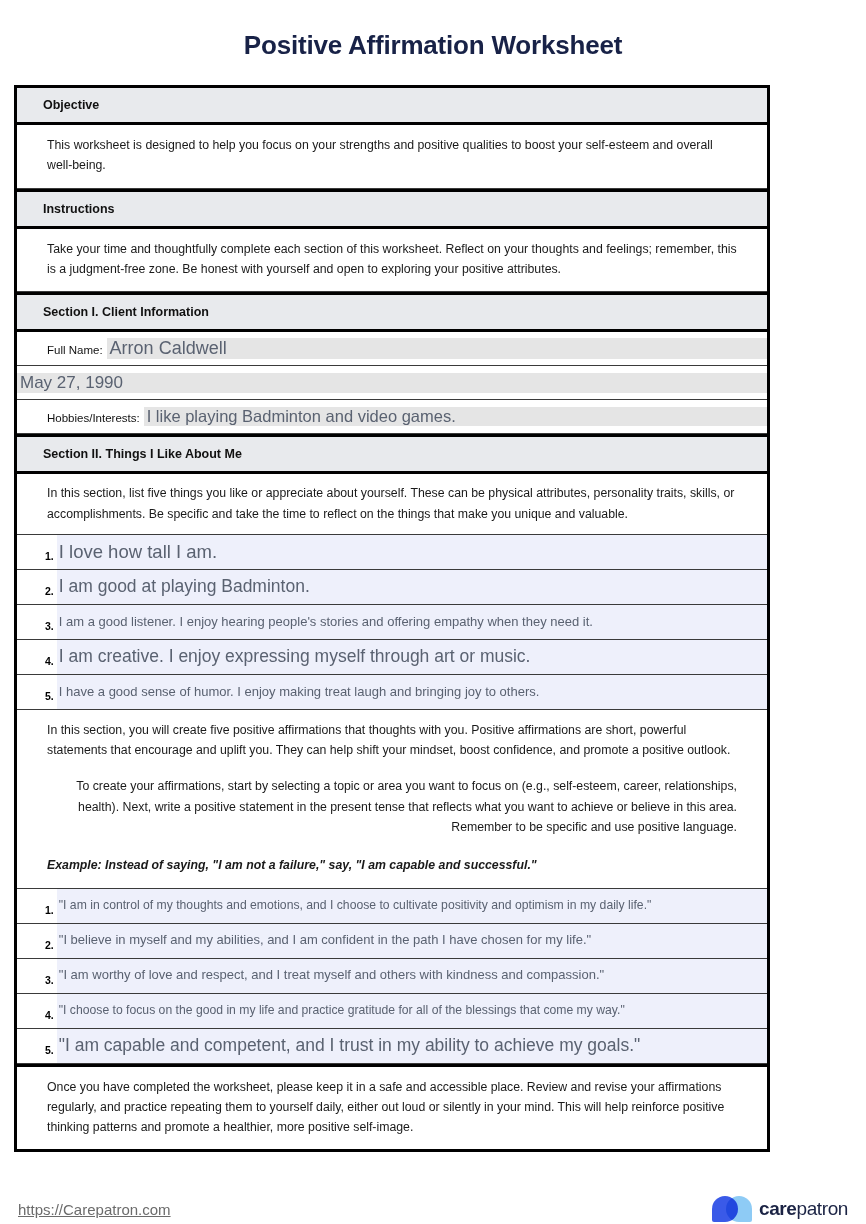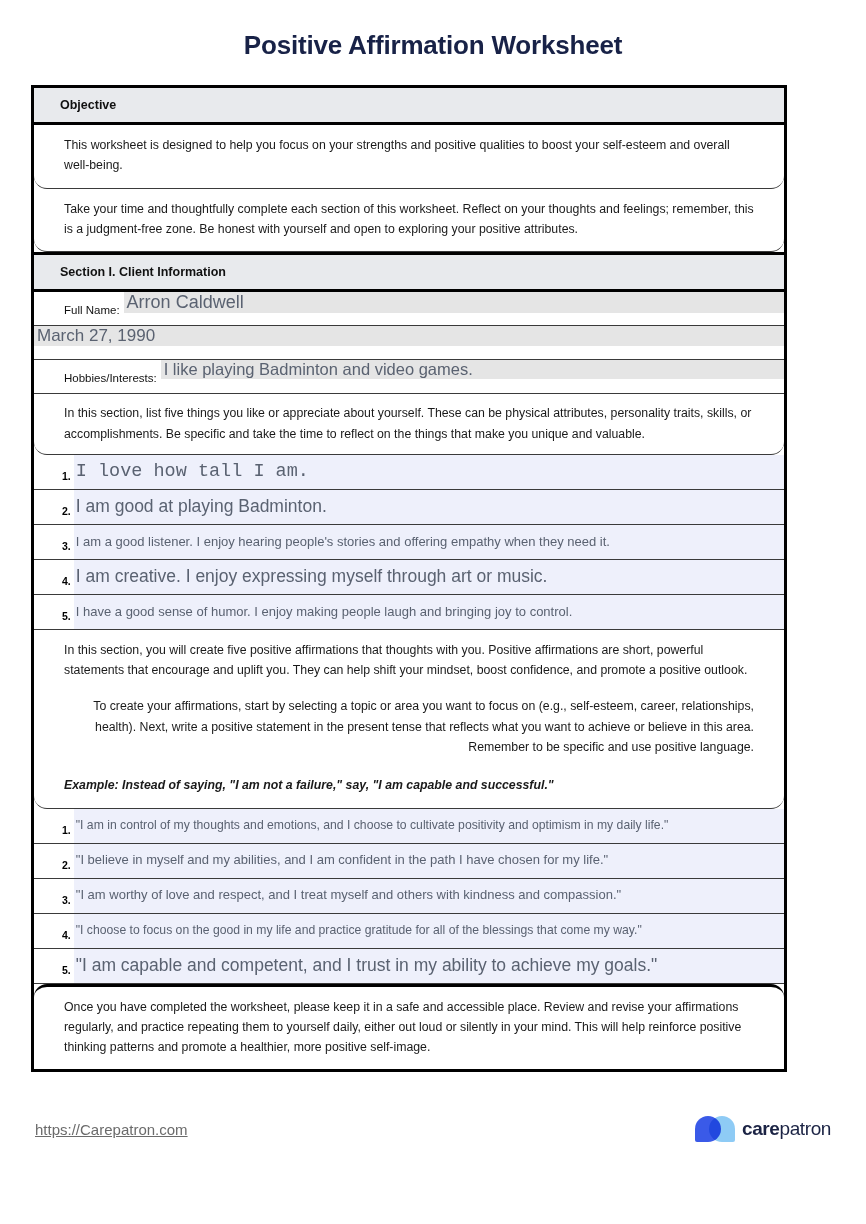--- a/index.html
+++ b/index.html
@@ -11,21 +11,21 @@
     width: 866px;
     height: 1224px;
     font-family: "Liberation Sans", sans-serif;
     color: #000000;
     overflow: hidden;
   }
   .page {
     width: 866px;
     height: 1224px;
     box-sizing: border-box;
-    padding: 0 31px;
+    padding: 0 14px;
     position: relative;
   }
   .doc-title {
     text-align: center;
     font-size: 26px;
     font-weight: bold;
     color: #182247;
     letter-spacing: -0.2px;
     padding-top: 30px;
     padding-bottom: 24px;
@@ -33,21 +33,20 @@
   }
   .sheet {
     border: 3px solid #000000;
     border-collapse: collapse;
     width: 756px;
     box-sizing: border-box;
   }
   .row {
     border-bottom: 1px solid #3a3a3a;
     box-sizing: border-box;
-    border-radius: 13px;
   }
   .row:last-child { border-bottom: none; }
 
   .section-head {
     background: #e8eaed;
     border-bottom: 3px solid #000000;
     border-top: 3px solid #000000;
     font-size: 12.5px;
     font-weight: bold;
     color: #111111;
@@ -70,21 +69,21 @@
   .para p.gap { margin-top: 16px; text-align: right; }
   .para .example {
     font-weight: bold;
     font-style: italic;
     margin-top: 18px;
   }
 
   
   .field-row {
     display: flex;
-    align-items: flex-start;
+    align-items: center;
     background: #ffffff;
     border-bottom: 1px solid #3a3a3a;
     box-sizing: border-box;
     min-height: 34px;
   }
   .field-label {
     flex: 0 0 auto;
     font-size: 11.5px;
     color: #111111;
     padding: 10px 4px 8px 30px;
@@ -126,21 +125,21 @@
     flex: 1 1 auto;
     background: #eef0fb;
     color: #5a6271;
     display: flex;
     align-items: center;
     min-height: 34px;
     padding: 4px 6px 4px 2px;
     box-sizing: border-box;
     line-height: 1.25;
   }
-  .sz-xl { font-size: 18.5px; font-family: Liberation Mono, monospace; }
+  .sz-xl { font-size: 18.5px; }
   .sz-lg { font-size: 17.5px; }
   .sz-md { font-size: 13px; }
   .sz-xs { font-size: 12.2px; }
 
   
   .footer {
     display: flex;
     align-items: center;
     justify-content: space-between;
     padding: 44px 4px 0 4px;
@@ -190,40 +189,42 @@
 
   <div class="doc-title">Positive Affirmation Worksheet</div>
 
   <div class="sheet">
 
     <div class="section-head first">Objective</div>
     <div class="row para">
       <p>This worksheet is designed to help you focus on your strengths and positive qualities to boost your self-esteem and overall well-being.</p>
     </div>
 
+    <div class="section-head">Instructions</div>
     <div class="row para">
       <p>Take your time and thoughtfully complete each section of this worksheet. Reflect on your thoughts and feelings; remember, this is a judgment-free zone. Be honest with yourself and open to exploring your positive attributes.</p>
     </div>
 
     <div class="section-head">Section I. Client Information</div>
 
     <div class="field-row">
       <div class="field-label">Full Name:</div>
       <div class="field-value fv-28">Arron Caldwell</div>
     </div>
 
     <div class="field-row">
-      <div class="field-value fv-26">March 27, 1990</div>
+      <div class="field-value fv-26">May 27, 1990</div>
     </div>
 
     <div class="field-row">
       <div class="field-label">Hobbies/Interests:</div>
       <div class="field-value fv-24">I like playing Badminton and video games.</div>
     </div>
 
+    <div class="section-head">Section II. Things I Like About Me</div>
     <div class="row para tight">
       <p>In this section, list five things you like or appreciate about yourself. These can be physical attributes, personality traits, skills, or accomplishments. Be specific and take the time to reflect on the things that make you unique and valuable.</p>
     </div>
 
     <div class="num-row">
       <div class="num">1.</div>
       <div class="answer sz-xl">I love how tall I am.</div>
     </div>
     <div class="num-row">
       <div class="num">2.</div>
@@ -232,21 +233,21 @@
     <div class="num-row">
       <div class="num">3.</div>
       <div class="answer sz-md">I am a good listener. I enjoy hearing people's stories and offering empathy when they need it.</div>
     </div>
     <div class="num-row">
       <div class="num">4.</div>
       <div class="answer sz-lg">I am creative. I enjoy expressing myself through art or music.</div>
     </div>
     <div class="num-row">
       <div class="num">5.</div>
-      <div class="answer sz-md">I have a good sense of humor. I enjoy making people laugh and bringing joy to control.</div>
+      <div class="answer sz-md">I have a good sense of humor. I enjoy making treat laugh and bringing joy to others.</div>
     </div>
 
     <div class="row para">
       <p>In this section, you will create five positive affirmations that thoughts with you. Positive affirmations are short, powerful statements that encourage and uplift you. They can help shift your mindset, boost confidence, and promote a positive outlook.</p>
       <p class="gap">To create your affirmations, start by selecting a topic or area you want to focus on (e.g., self-esteem, career, relationships, health). Next, write a positive statement in the present tense that reflects what you want to achieve or believe in this area. Remember to be specific and use positive language.</p>
       <p class="example">Example: Instead of saying, "I am not a failure," say, "I am capable and successful."</p>
     </div>
 
     <div class="num-row">
       <div class="num">1.</div>

